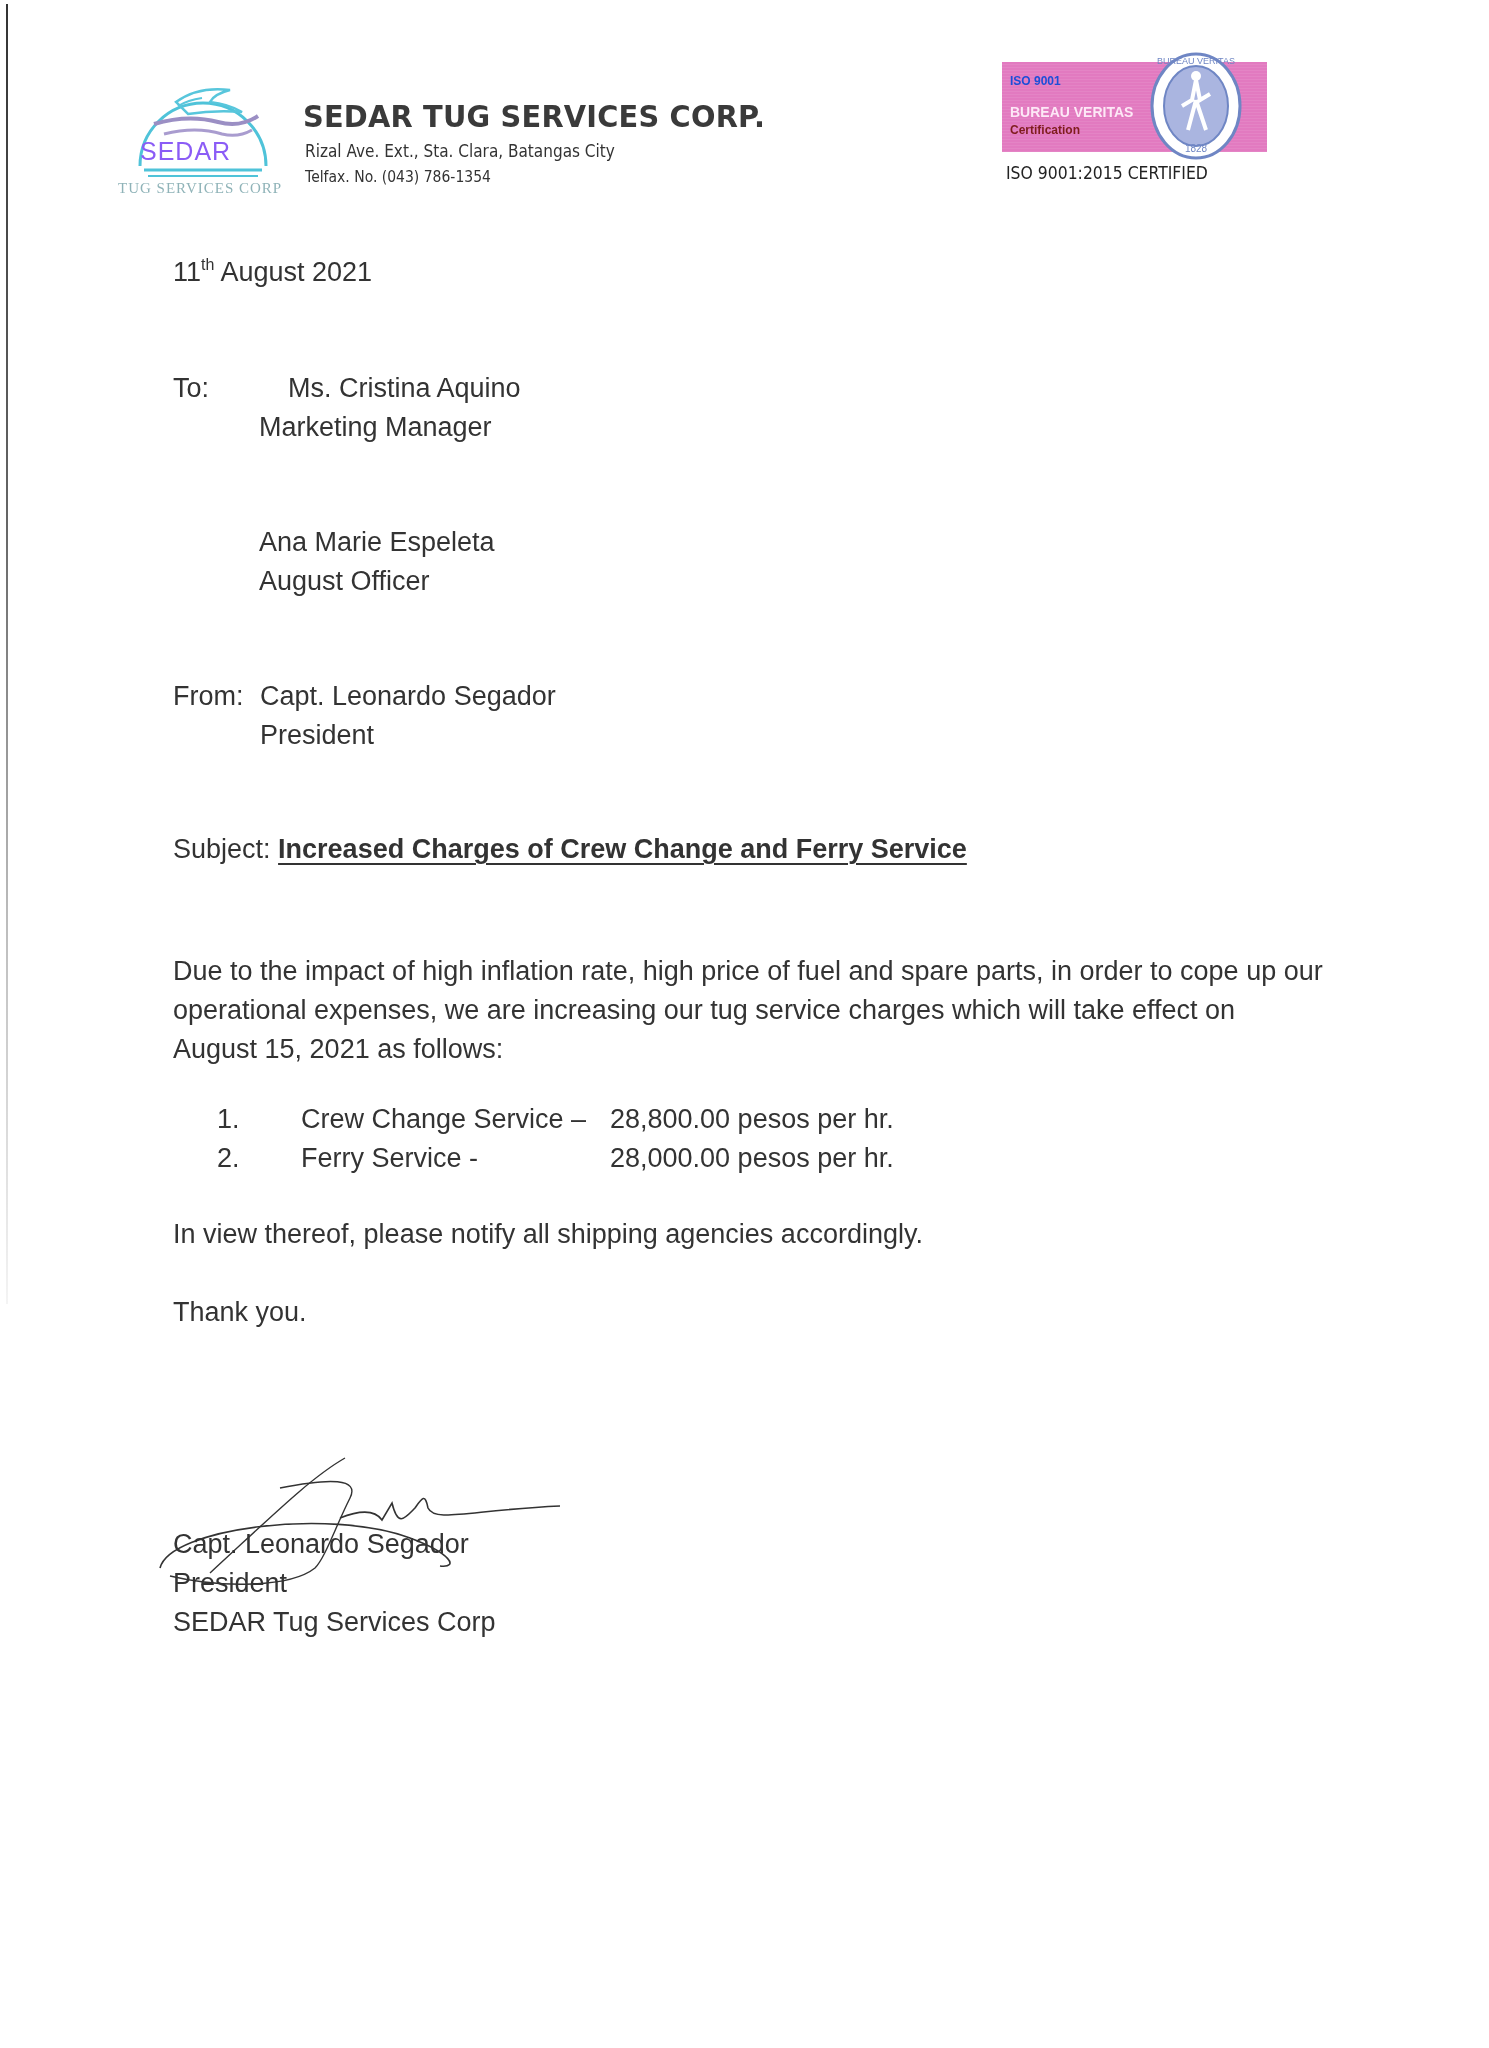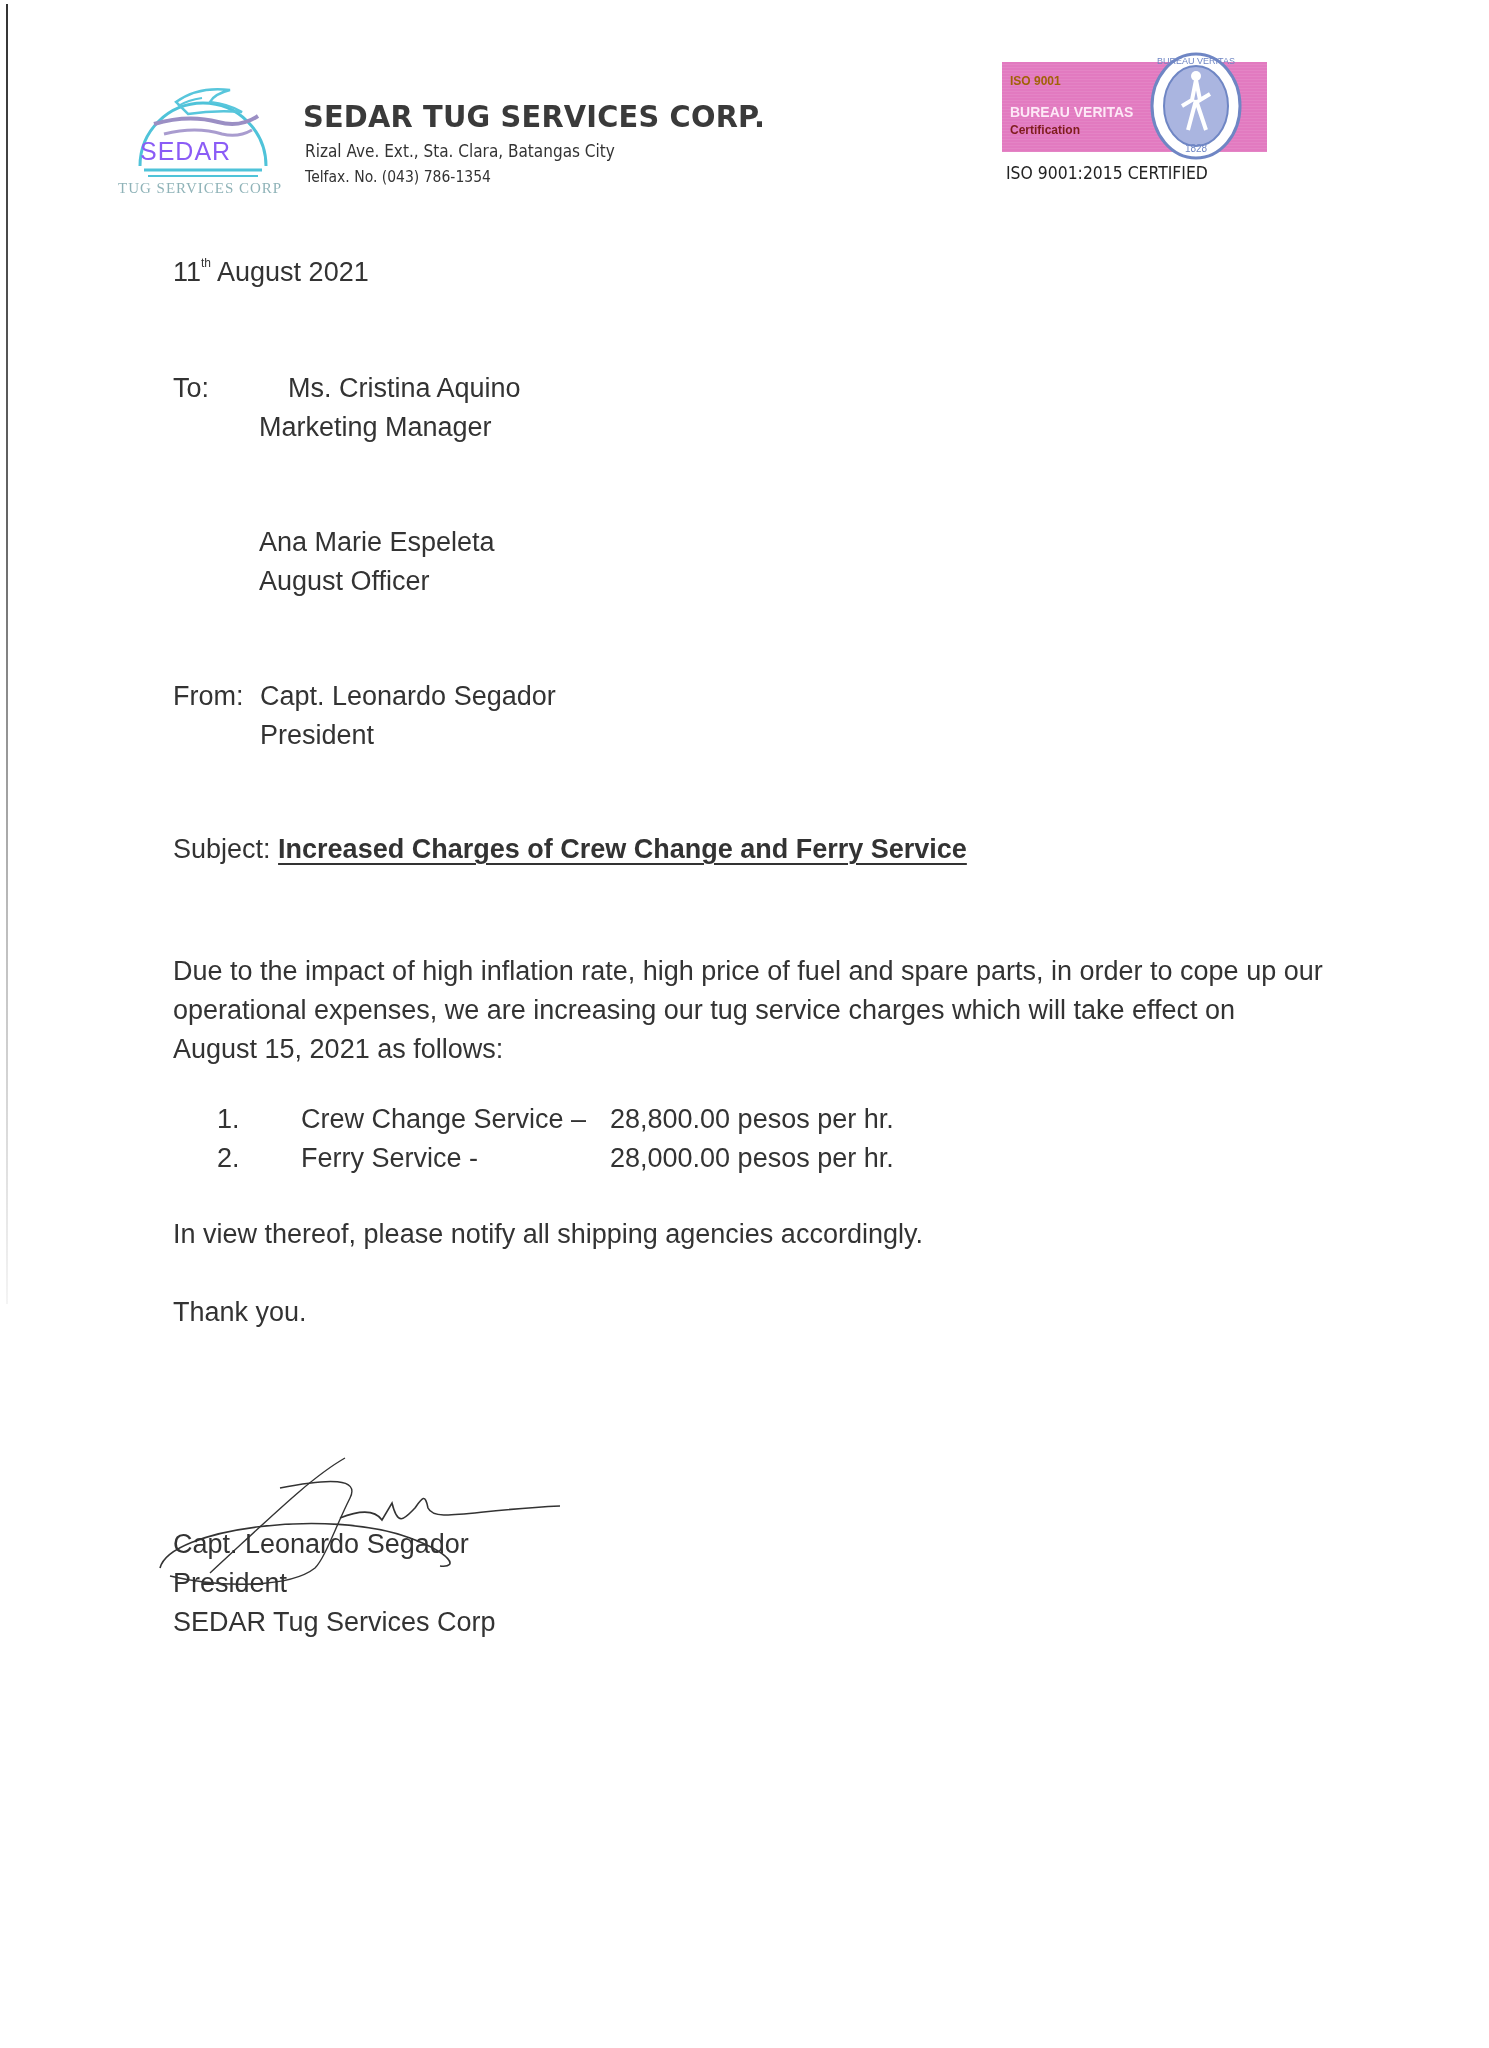--- a/index.html
+++ b/index.html
@@ -21,31 +21,31 @@
   .company-name { left:303px; top:98px; font-family:"DejaVu Sans", sans-serif; font-weight:bold; font-size:31px;
     color:#3a3a3a; letter-spacing:0.2px; transform:scaleX(0.93); transform-origin:left top; white-space:nowrap; }
   .company-addr { left:305px; top:141px; font-family:"DejaVu Sans", sans-serif; font-size:17px; color:#333;
     transform:scaleX(0.9); transform-origin:left top; white-space:nowrap; }
   .company-tel { left:305px; top:168px; font-family:"DejaVu Sans", sans-serif; font-size:15.5px; color:#333;
     transform:scaleX(0.9); transform-origin:left top; white-space:nowrap; }
 
   
   .cert-box { left:1002px; top:62px; width:265px; height:90px; background:#e27ac0;
     background-image:repeating-linear-gradient(0deg, rgba(255,255,255,0.08) 0 1px, transparent 1px 3px); }
-  .cert-line1 { left:1010px; top:74px; font-size:12px; font-weight:bold; color:#a16207; }
+  .cert-line1 { left:1010px; top:74px; font-size:12px; font-weight:bold; color:#1d4ed8; }
   .cert-line2 { left:1010px; top:104px; font-size:14px; font-weight:bold; color:#fde8f6; }
   .cert-line3 { left:1010px; top:123px; font-size:12px; font-weight:bold; color:#7f1d1d; }
   .cert-seal { left:1148px; top:50px; width:96px; height:112px; }
   .cert-caption { left:1006px; top:163px; font-family:"DejaVu Sans", sans-serif; font-size:17px; color:#222;
     transform:scaleX(0.92); transform-origin:left top; white-space:nowrap; }
 
   
   .txt { font-size:27px; color:#333; white-space:nowrap; line-height:1; }
   .date { left:173px; top:259px; }
-  .date sup { font-size:12px; vertical-align:top; position:relative; top:-2px; }
+  .date sup { font-size:16px; vertical-align:top; position:relative; top:-2px; }
   .lbl-to { left:173px; top:375px; }
   .to1 { left:259px; top:375px;margin-left:29px; }
   .to2 { left:259px; top:414px; }
   .to3 { left:259px; top:529px; }
   .to4 { left:259px; top:568px; }
   .lbl-from { left:173px; top:683px; }
   .from1 { left:260px; top:683px; }
   .from2 { left:260px; top:722px; }
   .subject { left:173px; top:836px; }
   .subject b { text-decoration:underline; text-decoration-thickness:2px; text-underline-offset:5px; }

